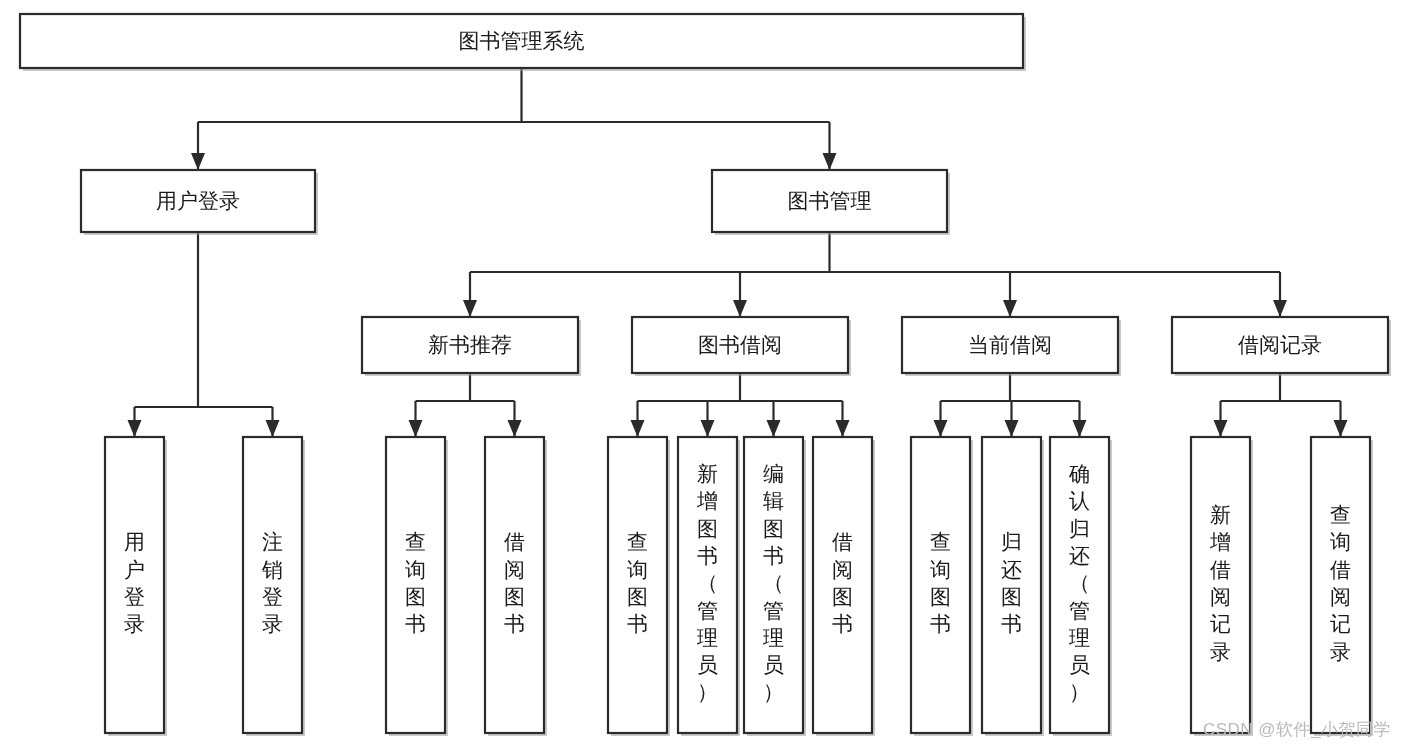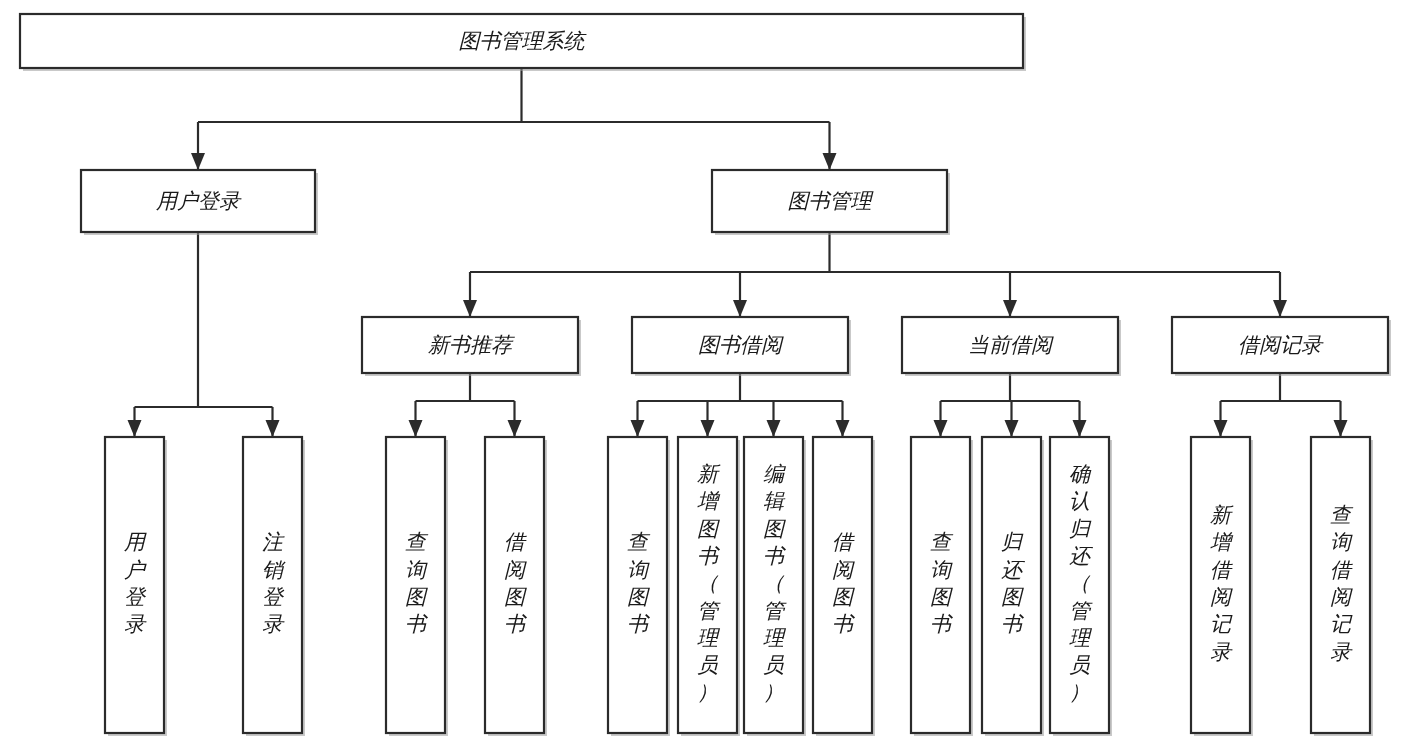--- a/index.html
+++ b/index.html
@@ -9,21 +9,20 @@
   }
   body {
     font-family: "Liberation Sans", "DejaVu Sans", sans-serif;
   }
   #stage {
     position: relative;
     width: 1405px;
     height: 747px;
     background: #ffffff;
     overflow: hidden;
-    font-style: italic;
   }
   svg#diagram {
     position: absolute;
     left: 0;
     top: 0;
     width: 1405px;
     height: 747px;
     display: block;
   }
   .node-rect {
@@ -242,14 +241,15 @@
           <text class="node-label-vert"><tspan x="1220.5" y="522">新</tspan><tspan x="1220.5" y="549.3">增</tspan><tspan x="1220.5" y="576.6">借</tspan><tspan x="1220.5" y="603.9">阅</tspan><tspan x="1220.5" y="631.2">记</tspan><tspan x="1220.5" y="658.5">录</tspan></text>
         </g>
         <g>
           <rect x="1314" y="440" width="59" height="296" class="node-shadow"></rect>
           <rect x="1311" y="437" width="59" height="296" class="node-rect"></rect>
           <text class="node-label-vert"><tspan x="1340.5" y="522">查</tspan><tspan x="1340.5" y="549.3">询</tspan><tspan x="1340.5" y="576.6">借</tspan><tspan x="1340.5" y="603.9">阅</tspan><tspan x="1340.5" y="631.2">记</tspan><tspan x="1340.5" y="658.5">录</tspan></text>
         </g>
       </g>
   </svg>
 
+  <div class="watermark">CSDN @软件_小贺同学</div>
 
 </div>
 
 </body></html>

